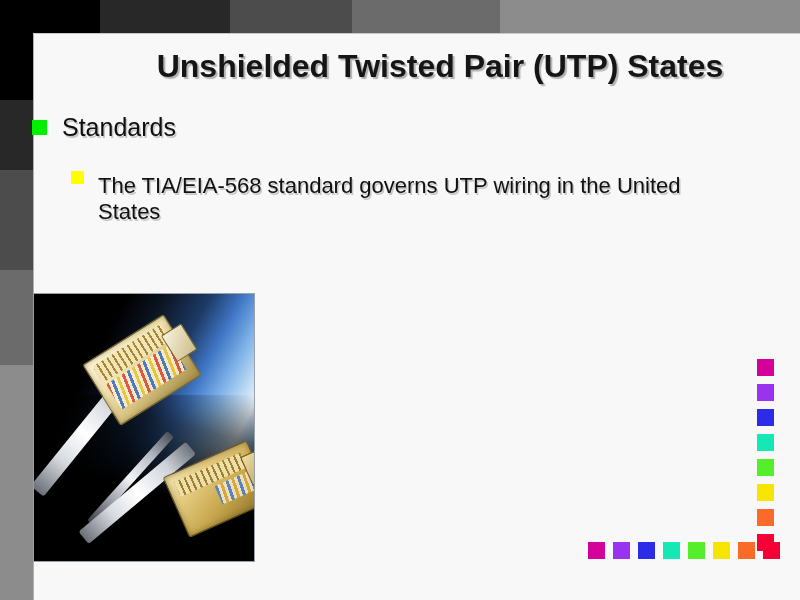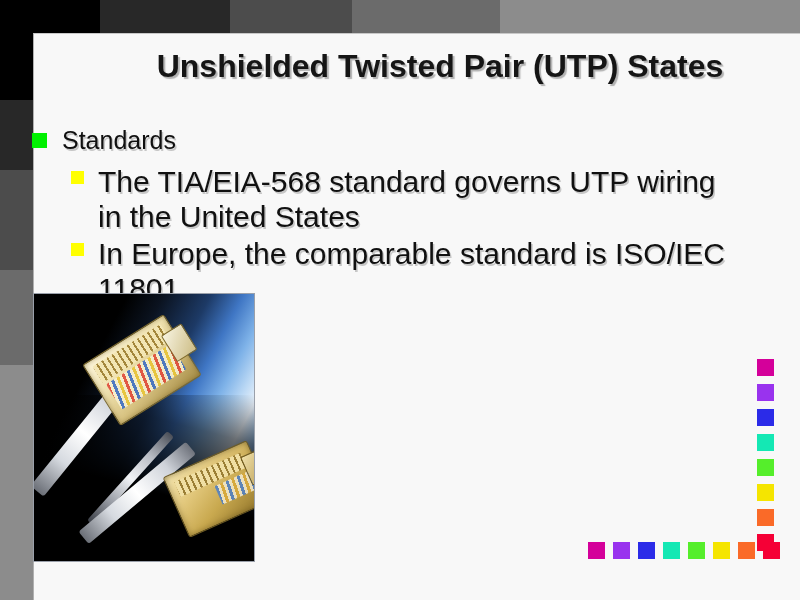--- a/index.html
+++ b/index.html
@@ -92,26 +92,27 @@
     text-shadow: 1.5px 1.5px 0.5px rgba(150,150,150,0.5);
   }
 
   .bullet-text.lvl1 {
     font-size: 25px;
     margin-left: 15px;
     line-height: 1.12;
   }
 
   .bullet-text.lvl2 {
-    font-size: 30px;
+    font-size: 22px;
     margin-left: 14px;
     line-height: 1.16;
-  }
-
-  #bullet-standards { left: 32px; top: 126px; width: 700px; }
+    margin-top: 8px;
+  }
+
+  #bullet-standards { left: 32px; top: 113px; width: 700px; }
   #bullet-tia       { left: 71px; top: 165px; width: 665px; }
   #bullet-iso       { left: 71px; top: 237px; width: 690px; }
 
   
   #photo-frame {
     position: absolute;
     left: 33px;
     top: 293px;
     width: 222px;
     height: 269px;
@@ -291,24 +292,20 @@
   <div class="bullet-row" id="bullet-standards">
     <span class="bullet-marker lvl1"></span>
     <span class="bullet-text lvl1">Standards</span>
   </div>
 
   <div class="bullet-row" id="bullet-tia">
     <span class="bullet-marker lvl2"></span>
     <span class="bullet-text lvl2">The TIA/EIA-568 standard governs UTP wiring in the United States</span>
   </div>
 
-  <div class="bullet-row" id="bullet-iso">
-    <span class="bullet-marker lvl2"></span>
-    <span class="bullet-text lvl2">In Europe, the comparable standard is ISO/IEC 11801</span>
-  </div>
 
   <div id="photo-frame">
     <div id="photo-inner"></div>
     <div id="photo-dark"></div>
 
     <div class="cable" id="cable-1"></div>
     <div class="cable" id="cable-3"></div>
     <div class="cable" id="cable-2"></div>
 
     <div class="rj45" id="rj45-top">

